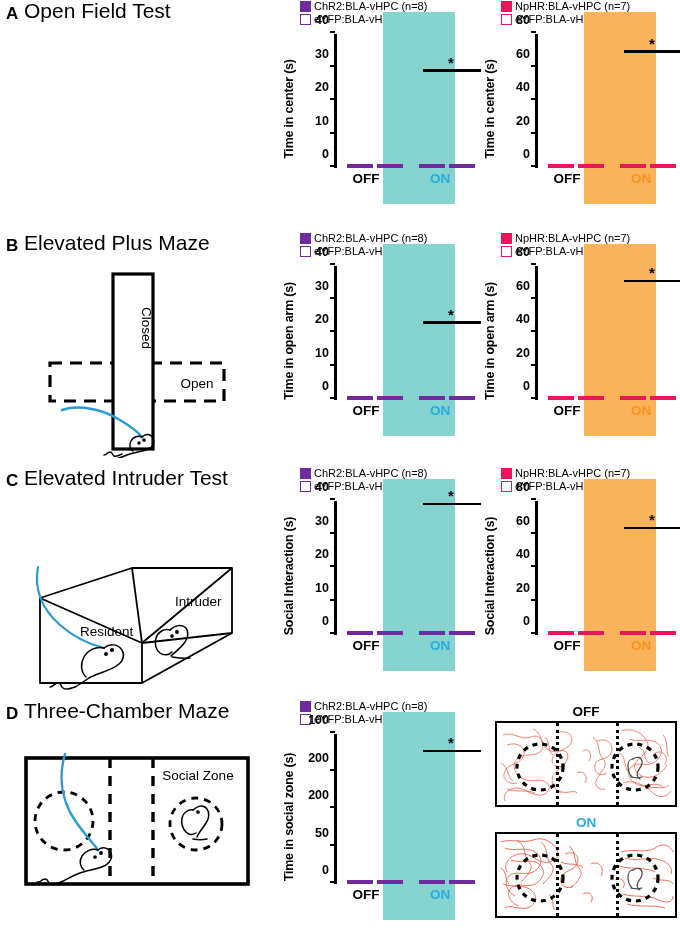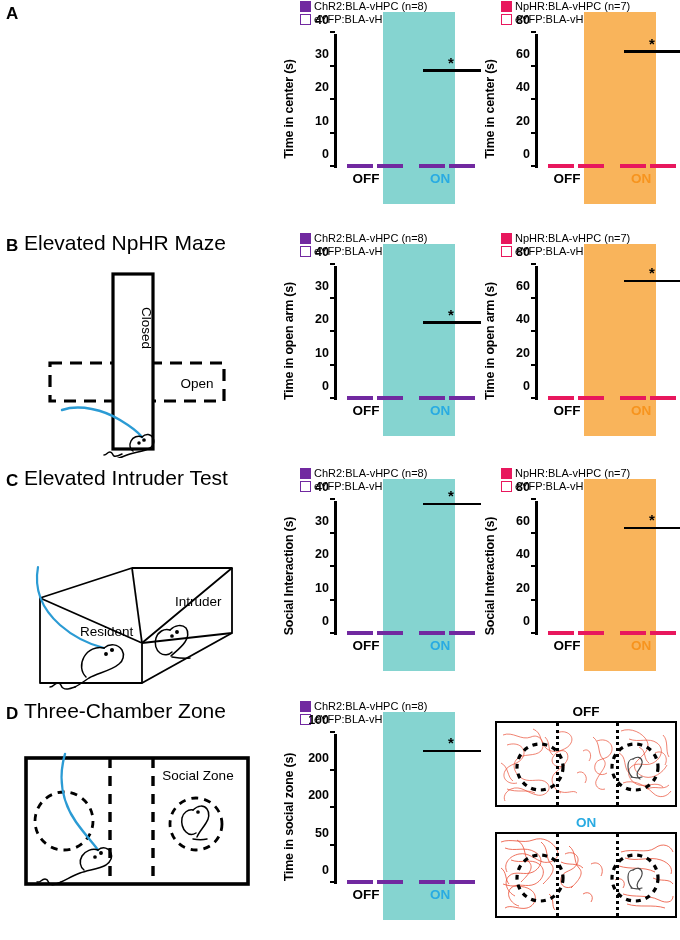--- a/index.html
+++ b/index.html
@@ -100,20 +100,21 @@
   .track-div {
     position:absolute; top:0; bottom:0; width:0;
     border-left:3px dotted #000;
   }
 </style>
 </head>
 <body>
 
 <section class="panel" id="panel-A">
   <div class="panel-letter">A</div>
+  <div class="panel-title">Open Field Test</div>
 
 
   <div class="chart-block chart-left">
     <div class="legend">
       <div class="legend-row indent">
         <span class="swatch" style="background:#7129A0;border:1.6px solid #7129A0"></span>
         <span>ChR2:BLA-vHPC (n=8)</span>
       </div>
       <div class="legend-row indent">
         <span class="swatch" style="background:#fff;border:1.6px solid #7129A0"></span>
@@ -227,21 +228,21 @@
         </div>
         <div class="xlabel" style="left:36px;width:62px;color:#000">OFF</div>
         <div class="xlabel" style="left:110px;width:62px;color:#F7941E">ON</div>
       </div>
     </div>
   </div>
 </section>
 
 <section class="panel" id="panel-B">
   <div class="panel-letter">B</div>
-  <div class="panel-title">Elevated NpHR Maze</div>
+  <div class="panel-title">Elevated Plus Maze</div>
 
   <div class="schematic">
     <svg width="278" height="200" viewBox="0 0 278 200">
       <rect x="50" y="105" width="174" height="38" fill="none" stroke="#000" stroke-width="3.2" stroke-dasharray="12,8"></rect>
       <rect x="113" y="16" width="40" height="175" fill="#fff" stroke="#000" stroke-width="3.2"></rect>
       <text transform="translate(142,70) rotate(90)" font-family="Liberation Sans, sans-serif" font-size="13.5" text-anchor="middle" fill="#000">Closed</text>
       <text x="197" y="130" font-family="Liberation Sans, sans-serif" font-size="13.5" text-anchor="middle" fill="#000">Open</text>
       <path d="M62 152 C80 146, 104 152, 120 162 C130 168, 138 174, 142 179" fill="none" stroke="#2B9BD4" stroke-width="2.4" stroke-linecap="round"></path>
       <g stroke="#000" stroke-width="1.5" fill="none" stroke-linecap="round" stroke-linejoin="round">
         <path d="M142 179 c4,-4 9,-3 11,1 c2,4 0,8 -3,10 c-5,3 -13,4 -20,6 c-6,2 -10,4 -14,5"></path>
@@ -525,21 +526,21 @@
         </div>
         <div class="xlabel" style="left:36px;width:62px;color:#000">OFF</div>
         <div class="xlabel" style="left:110px;width:62px;color:#F7941E">ON</div>
       </div>
     </div>
   </div>
 </section>
 
 <section class="panel" id="panel-D">
   <div class="panel-letter">D</div>
-  <div class="panel-title">Three-Chamber Zone</div>
+  <div class="panel-title">Three-Chamber Maze</div>
 
   <div class="schematic">
     <svg width="278" height="200" viewBox="0 0 278 200">
       <rect x="26" y="32" width="222" height="126" fill="#fff" stroke="#000" stroke-width="3.6"></rect>
       <line x1="110" y1="32" x2="110" y2="158" stroke="#000" stroke-width="3.4" stroke-dasharray="10,8"></line>
       <line x1="153" y1="32" x2="153" y2="158" stroke="#000" stroke-width="3.4" stroke-dasharray="10,8"></line>
       <text x="198" y="54" font-family="Liberation Sans, sans-serif" font-size="13.5" text-anchor="middle" fill="#000">Social Zone</text>
       <circle cx="64" cy="95" r="29" fill="none" stroke="#000" stroke-width="2.8" stroke-dasharray="7,6"></circle>
       <circle cx="196" cy="98" r="26" fill="none" stroke="#000" stroke-width="2.8" stroke-dasharray="7,6"></circle>
       <path d="M65 28 C58 52, 62 76, 76 96 C86 110, 94 118, 98 124" fill="none" stroke="#2B9BD4" stroke-width="2.4" stroke-linecap="round"></path>

